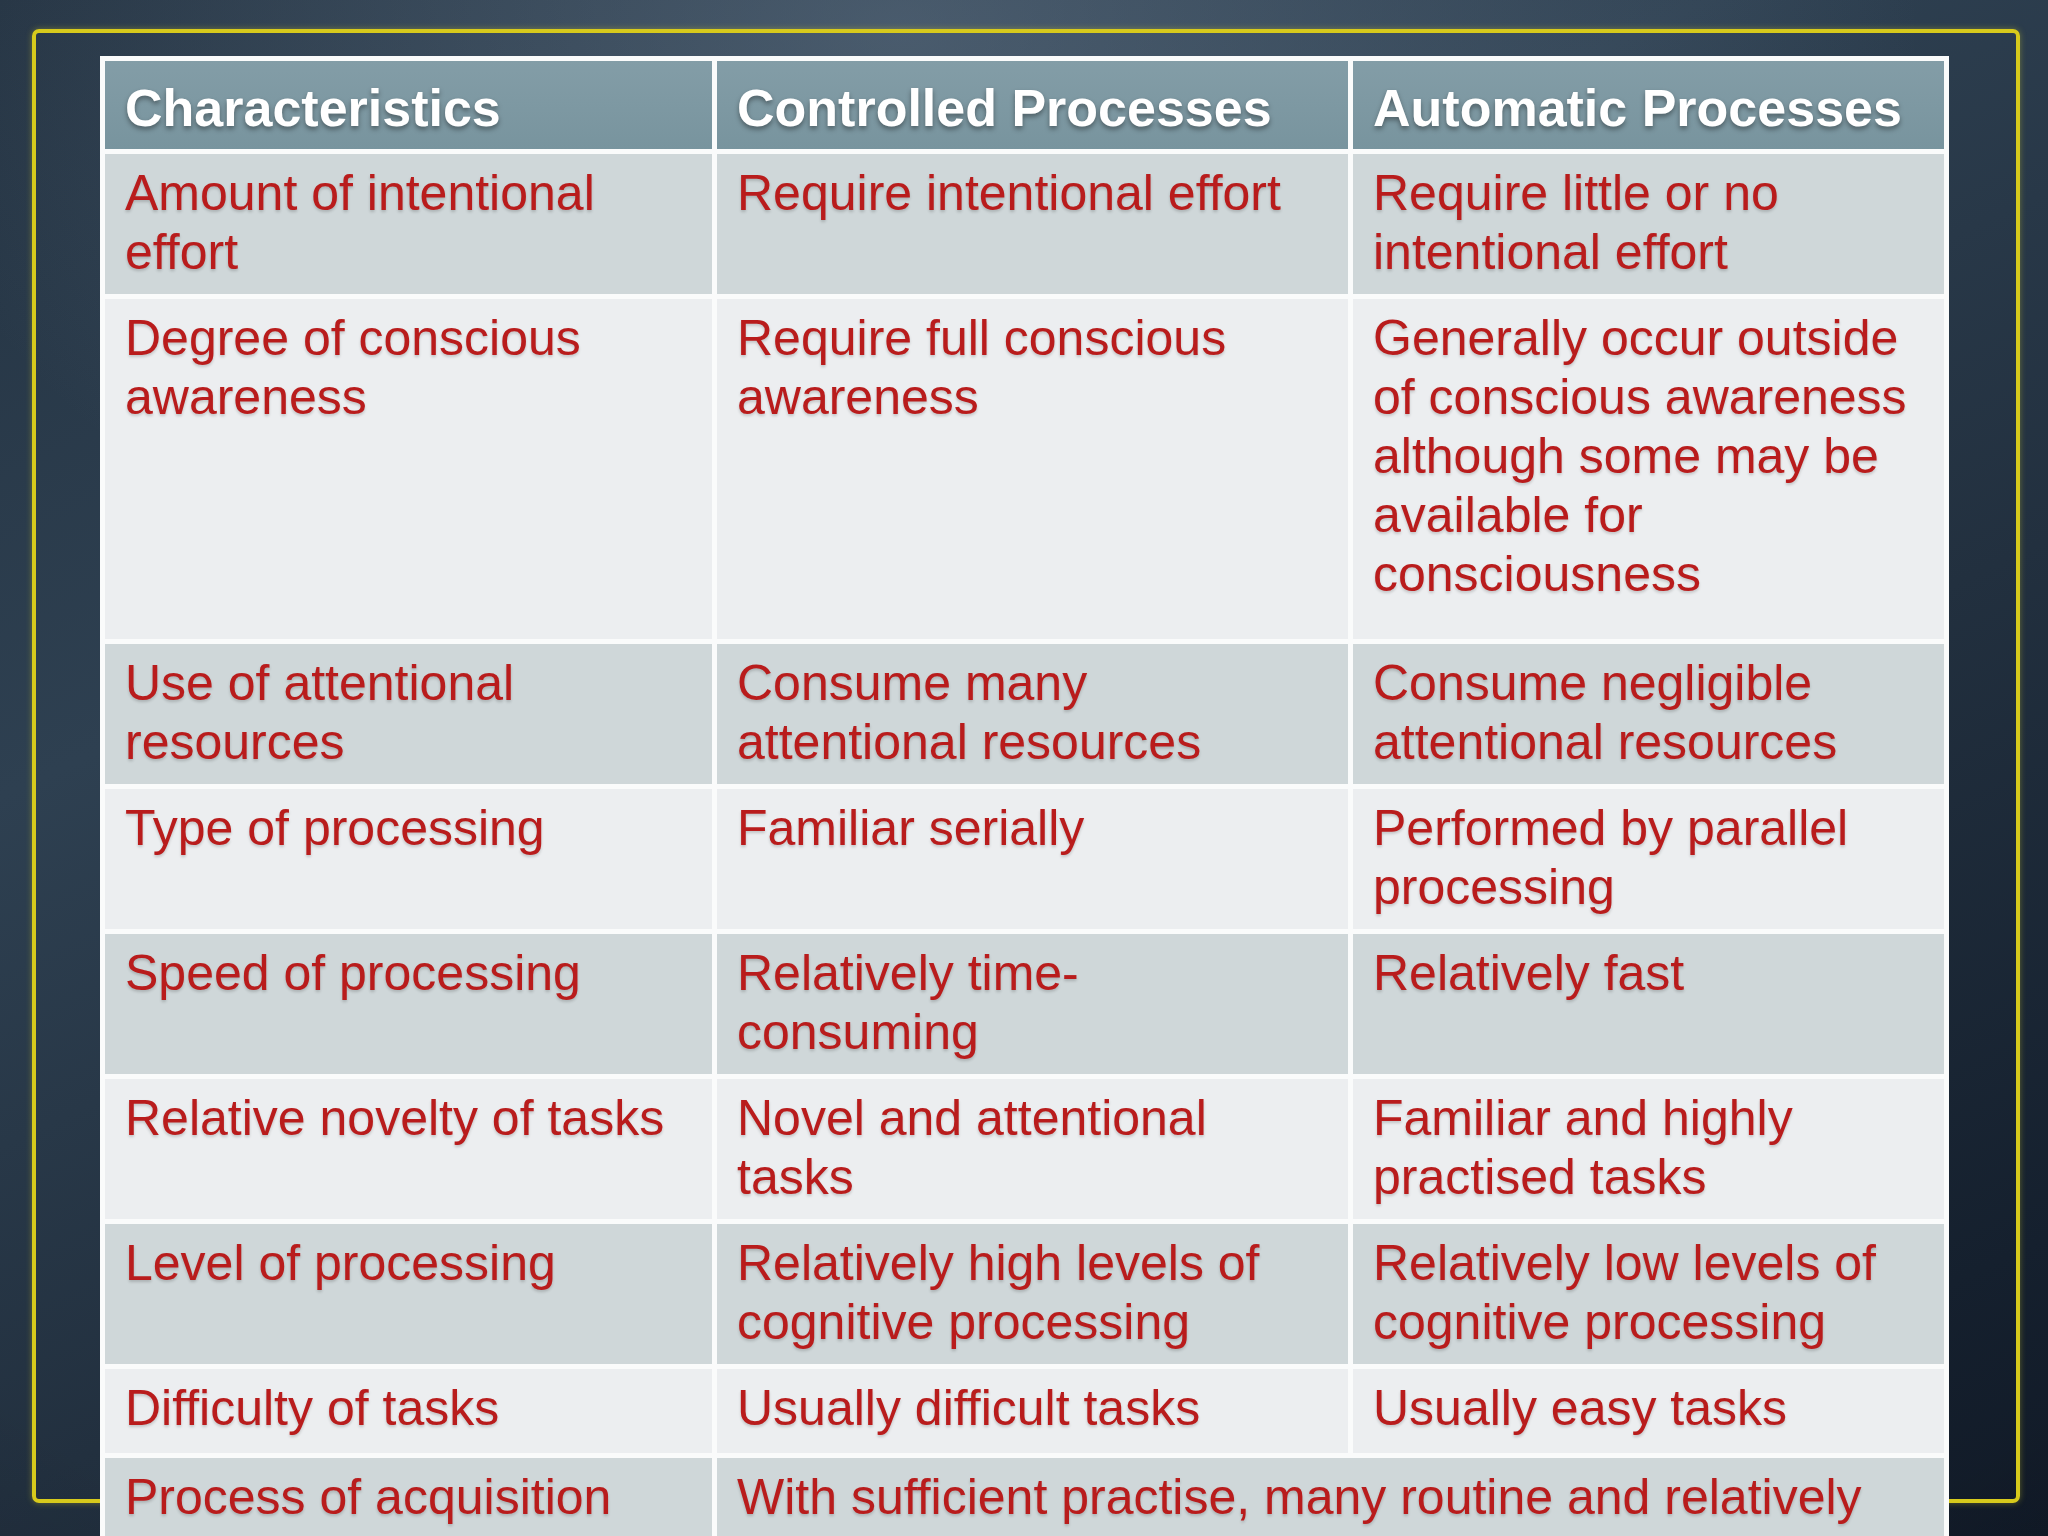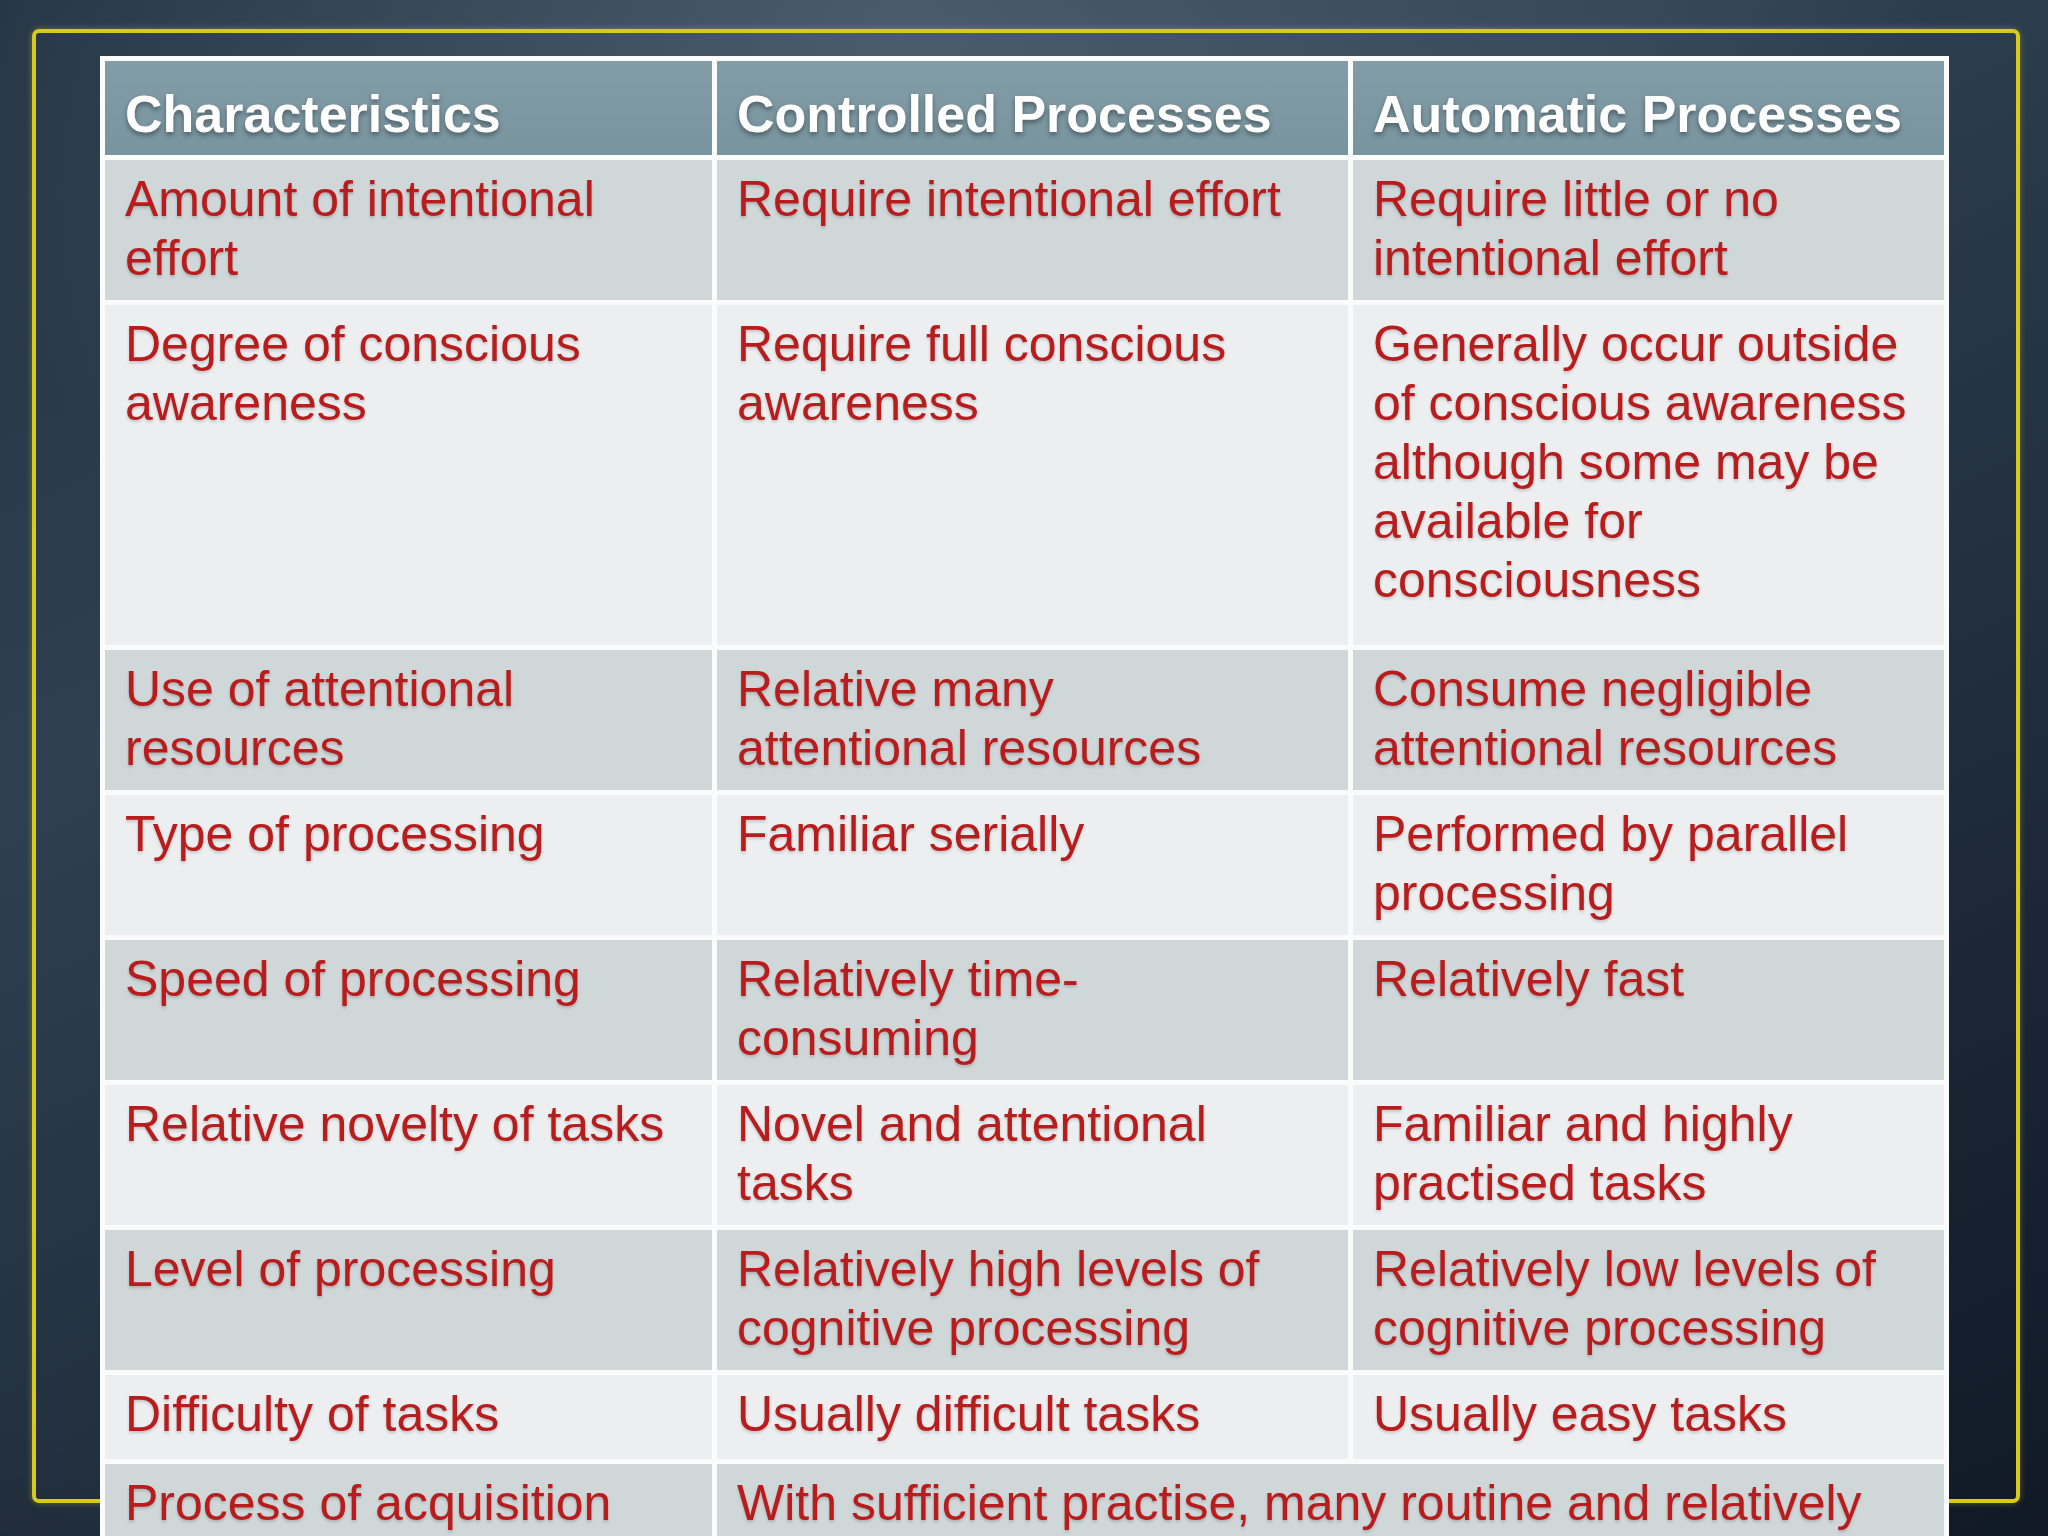--- a/index.html
+++ b/index.html
@@ -44,21 +44,21 @@
     text-align: left;
     white-space: pre-line;
     overflow: hidden;
   }
   table.cmp th {
     background: linear-gradient(#839da7, #78949e);
     color: #ffffff;
     font-size: 52px;
     font-weight: bold;
     line-height: 1.15;
-    padding: 24px 16px 10px 20px;
+    padding: 18px 16px 10px 20px;
     text-shadow: 0 3px 5px rgba(0,0,0,0.38);
   }
   table.cmp td {
     color: #b91c1c;
     font-size: 50px;
     line-height: 1.18;
     padding: 10px 14px 12px 20px;
     text-shadow: 0 2px 3px rgba(0,0,0,0.18);
   }
   tr.dark  td { background: #cfd7d9; }
@@ -98,21 +98,21 @@
 awareness</td>
         <td>Generally occur outside
 of conscious awareness
 although some may be
 available for
 consciousness</td>
       </tr>
       <tr class="dark" style="height:140px">
         <td>Use of attentional
 resources</td>
-        <td>Relative many
+        <td>Consume many
 attentional resources</td>
         <td>Consume negligible
 attentional resources</td>
       </tr>
       <tr class="light" style="height:140px">
         <td>Type of processing</td>
         <td>Familiar serially</td>
         <td>Performed by parallel
 processing</td>
       </tr>

